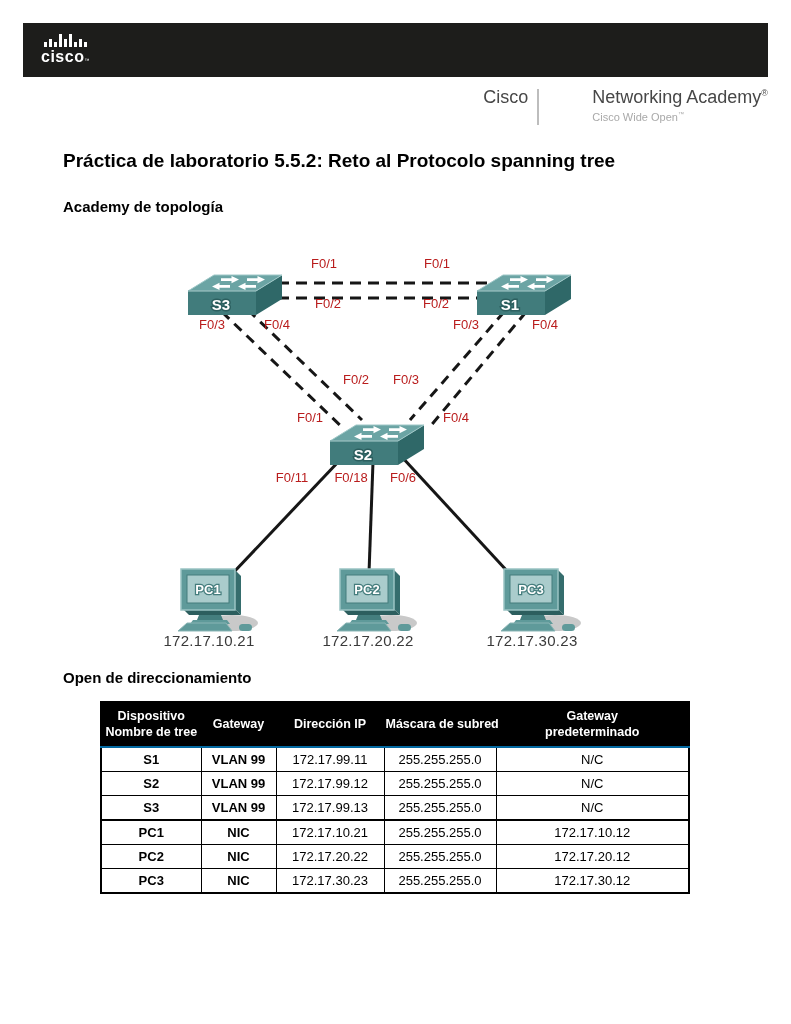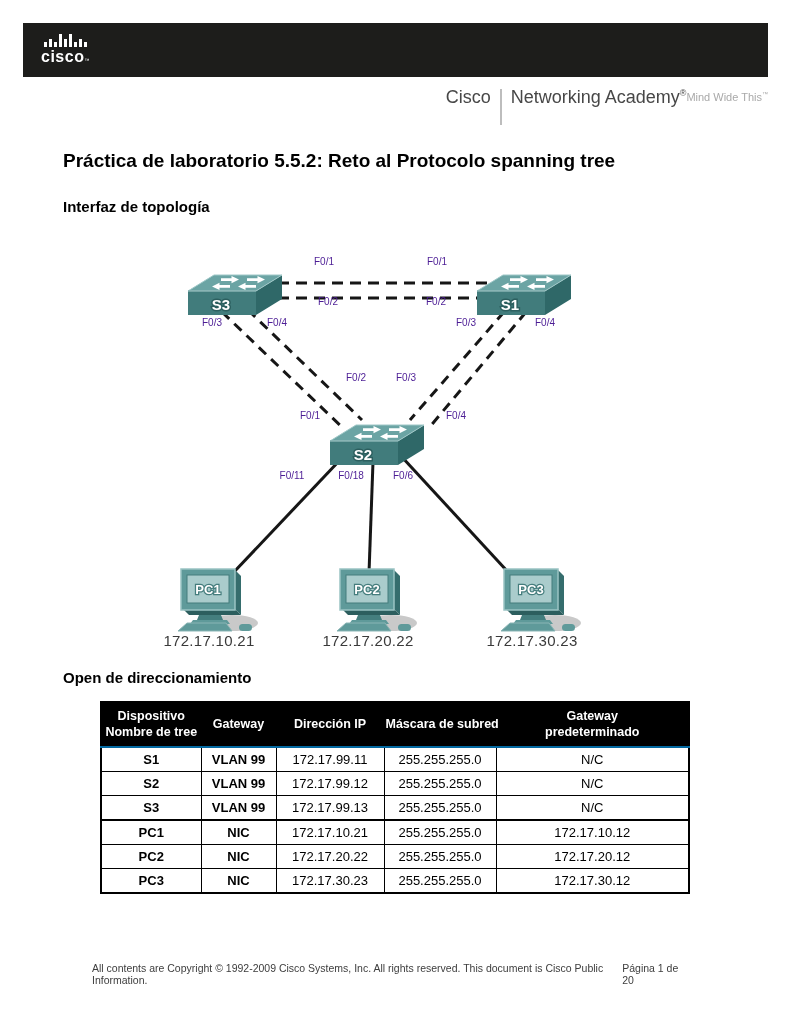--- a/index.html
+++ b/index.html
@@ -15,40 +15,40 @@
   .cisco-logo { position:absolute; left:18px; top:10px; }
   .bars { display:flex; align-items:flex-end; gap:2px; height:14px; margin-left:3px; }
   .bars i { width:3px; background:#fff; display:block; }
   .cisco-word { color:#fff; font-weight:bold; font-size:16px; letter-spacing:.5px; line-height:1; margin-top:2px; }
   .cisco-word .tm { font-size:5px; font-weight:normal; vertical-align:baseline; }
 
   
   .academy { position:absolute; top:88px; right:23px; display:flex; align-items:flex-start; }
   .acad-cisco { font-size:18px; color:#474747; line-height:1.1; }
   .acad-divider { width:2px; background:#bdbdbd; height:36px; margin:1px 9px 0 9px; }
-  .acad-col { display:flex; flex-direction:row; }
+  .acad-col { display:flex; flex-direction:column;margin-left:44px; }
   .acad-na { font-size:18px; color:#474747; line-height:1.1; }
   .acad-na sup { font-size:9px; }
   .acad-tag { font-size:11px; color:#a9a9a9; margin-top:3px; }
   .acad-tag sup { font-size:6px; }
 
   
   h1.title { position:absolute; left:63px; top:150px; margin:0; font-size:19px; font-weight:bold; }
   h2.hd { position:absolute; left:63px; margin:0; font-size:15px; font-weight:bold; }
   h2.hd-topo { top:198px; }
   h2.hd-table { top:669px; }
 
   
   .topology { position:absolute; left:0; top:240px; width:791px; height:430px; }
   svg.links { position:absolute; left:0; top:0; }
   .switch { position:absolute; width:95px; height:48px; }
   .pc { position:absolute; width:90px; height:66px; }
   .sw-label { font-size:15px; font-weight:bold; fill:#ffffff; stroke:#2c5f5f; stroke-width:3px; paint-order:stroke; text-anchor:middle; font-family:"Liberation Sans",sans-serif; }
   .pc-label { font-size:13px; font-weight:bold; fill:#ffffff; stroke:#457d7d; stroke-width:2.5px; paint-order:stroke; text-anchor:middle; font-family:"Liberation Sans",sans-serif; }
-  .port { position:absolute; transform:translateX(-50%); font-size:10px; color:#4c1d95; white-space:nowrap; }
+  .port { position:absolute; transform:translateX(-50%); font-size:13px; color:#b91c1c; white-space:nowrap; }
   .ip { position:absolute; transform:translateX(-50%); font-size:15px; color:#3a3a3a; letter-spacing:.3px; white-space:nowrap; }
 
   
   table.addr { position:absolute; left:100px; top:701px; width:588px; border-collapse:collapse; table-layout:fixed; font-size:13px; border:2px solid #000; }
   table.addr thead tr { border-bottom:2px solid #0369a1; }
   table.addr th { background:#000; color:#fff; font-weight:bold; font-size:12.5px; line-height:1.3; padding:5px 1px; border:1px solid #000; white-space:nowrap; }
   table.addr th + th { border-left:1px solid #fff; }
   table.addr td { border:1px solid #000; text-align:center; padding:3px 1px; height:17px; }
   table.addr td:nth-child(1), table.addr td:nth-child(2) { font-weight:bold; }
   table.addr tr.sep td { border-bottom-width:2px; }
@@ -82,26 +82,26 @@
       </div>
       <div class="cisco-word"><span>cisco</span><span class="tm">™</span></div>
     </div>
   </div>
 
   <div class="academy">
     <span class="acad-cisco">Cisco</span>
     <span class="acad-divider"></span>
     <span class="acad-col">
       <span class="acad-na"><span>Networking Academy</span><sup>®</sup></span>
-      <span class="acad-tag"><span>Mind Wide This</span><sup>™</sup></span>
+      <span class="acad-tag"><span>Cisco Wide Open</span><sup>™</sup></span>
     </span>
   </div>
 
   <h1 class="title">Práctica de laboratorio 5.5.2: Reto al Protocolo spanning tree</h1>
-  <h2 class="hd hd-topo">Interfaz de topología</h2>
+  <h2 class="hd hd-topo">Academy de topología</h2>
 
   <div class="topology">
 
     <svg class="links" width="791" height="430" viewBox="0 0 791 430">
       <g stroke="#161616" stroke-width="3" fill="none">
         <line x1="278" y1="43" x2="488" y2="43" stroke-dasharray="11 7"></line>
         <line x1="278" y1="58" x2="488" y2="58" stroke-dasharray="11 7"></line>
         <line x1="222" y1="72" x2="344" y2="189" stroke-dasharray="10 7"></line>
         <line x1="248" y1="70" x2="362" y2="180" stroke-dasharray="10 7"></line>
         <line x1="504" y1="72" x2="410" y2="180" stroke-dasharray="10 7"></line>
@@ -278,18 +278,14 @@
       <tr>
         <td>PC3</td>
         <td>NIC</td>
         <td>172.17.30.23</td>
         <td>255.255.255.0</td>
         <td>172.17.30.12</td>
       </tr>
     </tbody>
   </table>
 
-  <div class="footer">
-    <span>All contents are Copyright © 1992-2009 Cisco Systems, Inc. All rights reserved. This document is Cisco Public Information.</span>
-    <span>Página 1 de 20</span>
-  </div>
 
 </div>
 
 </body></html>

